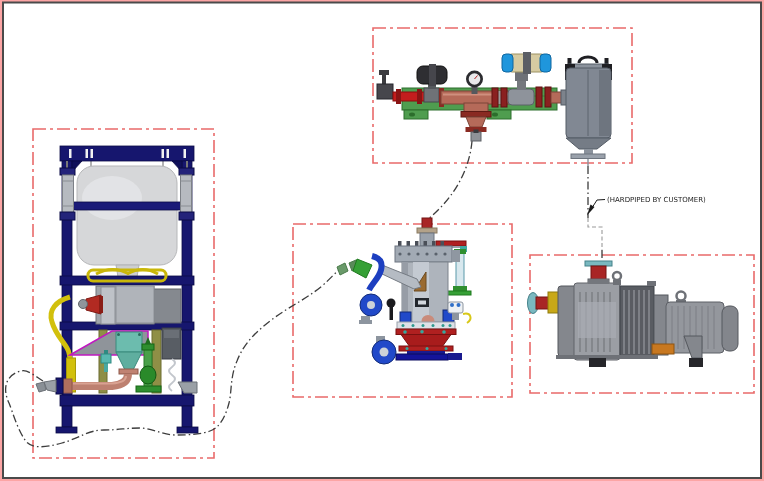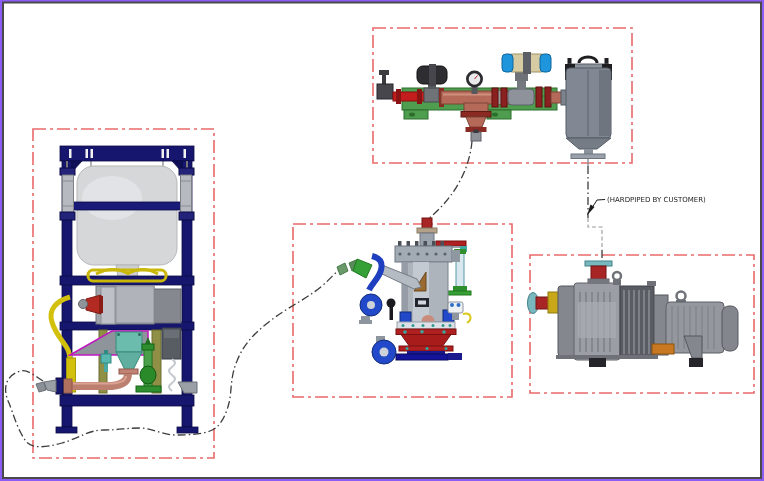--- a/index.html
+++ b/index.html
@@ -1,19 +1,19 @@
 <!DOCTYPE html>
 <html><head>
 <meta charset="utf-8">
 <style>
   html,body{margin:0;padding:0;background:#ffffff;}
   .page{
     position:relative;
     width:764px;height:481px;
-    background:#8b5cf6;
+    background:#fca5a5;
     font-family:"DejaVu Sans", sans-serif;
     overflow:hidden;
   }
   svg{display:block;}
   text{font-family:"DejaVu Sans", sans-serif;}
 </style>
 </head>
 <body>
 
 <div class="page">

